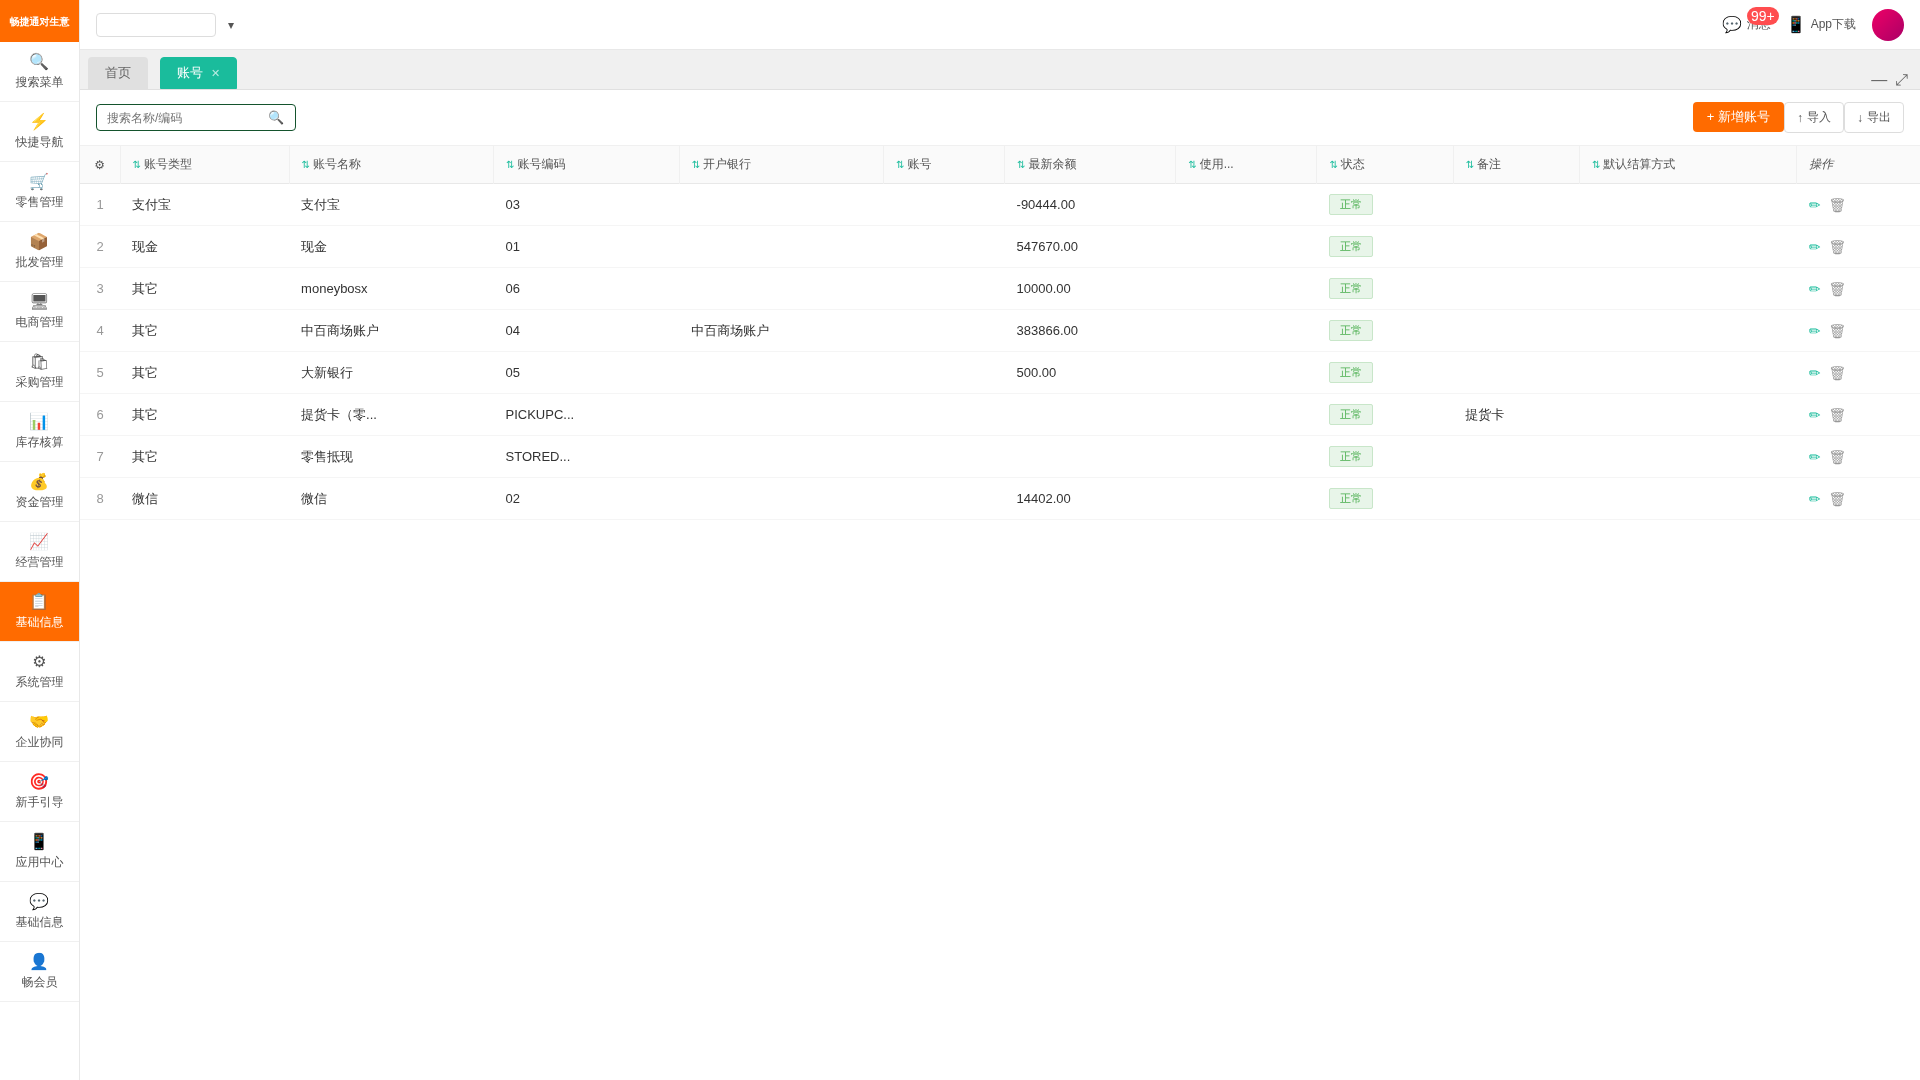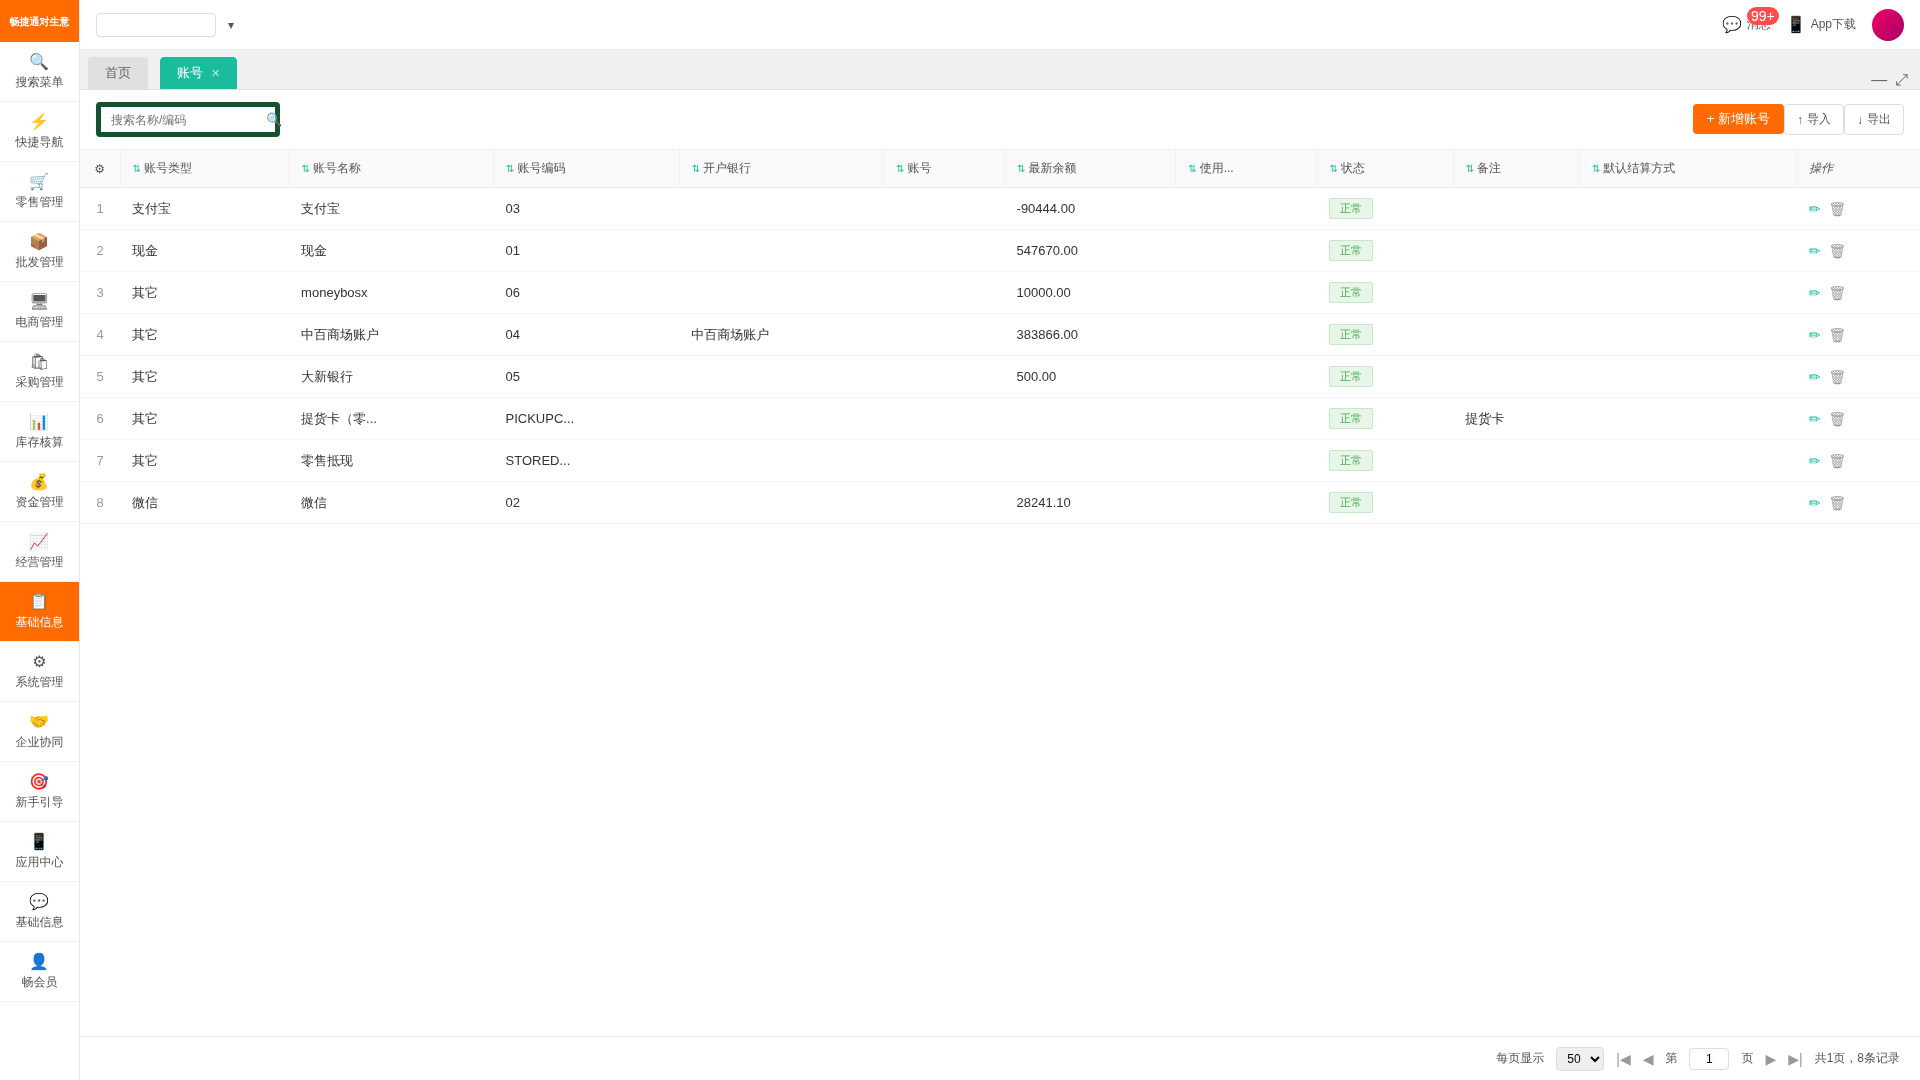--- a/index.html
+++ b/index.html
@@ -133,24 +133,24 @@
     .content-toolbar {
       padding: 12px 16px;
       display: flex;
       align-items: center;
       justify-content: space-between;
       border-bottom: 1px solid #f0f0f0;
     }
     .search-box {
       display: flex;
       align-items: center;
-      border: 5px solid #14532d;
+      border: 1px solid #14532d;
       border-radius: 4px;
       padding: 5px 10px;
-      width: 184px;
+      width: 200px;
     }
     .search-box input {
       border: none;
       outline: none;
       font-size: 12px;
       flex: 1;
       color: #999;
     }
     .search-icon { color: #999; cursor: pointer; }
     .toolbar-right { display: flex; align-items: flex-start; }
@@ -534,44 +534,30 @@
         </div>
       </td>
     </tr>
             <tr>
       <td style="text-align:center;color:#999;">8</td>
       <td>微信</td>
       <td>微信</td>
       <td>02</td>
       <td></td>
       <td></td>
-      <td>28241.10</td>
+      <td>14402.00</td>
       <td></td>
       <td><span class="status-badge">正常</span></td>
       <td></td>
       <td></td>
       <td>
         <div class="action-icons">
           <span class="action-icon">✏</span>
           <span class="action-icon del">🗑</span>
         </div>
       </td>
     </tr>
           </tbody>
       </table>
     </div>
 
-    <div class="footer">
-      <span>每页显示</span>
-      <select class="page-size-select">
-        <option value="50">50</option>
-      </select>
-      <button class="page-btn">|◀</button>
-      <button class="page-btn">◀</button>
-      <span>第</span>
-      <input class="page-input" type="text" value="1" style="">
-      <span>页</span>
-      <button class="page-btn">▶</button>
-      <button class="page-btn">▶|</button>
-      <span>共1页，8条记录</span>
-    </div>
   </div>
 </div>
 
 </body></html>

